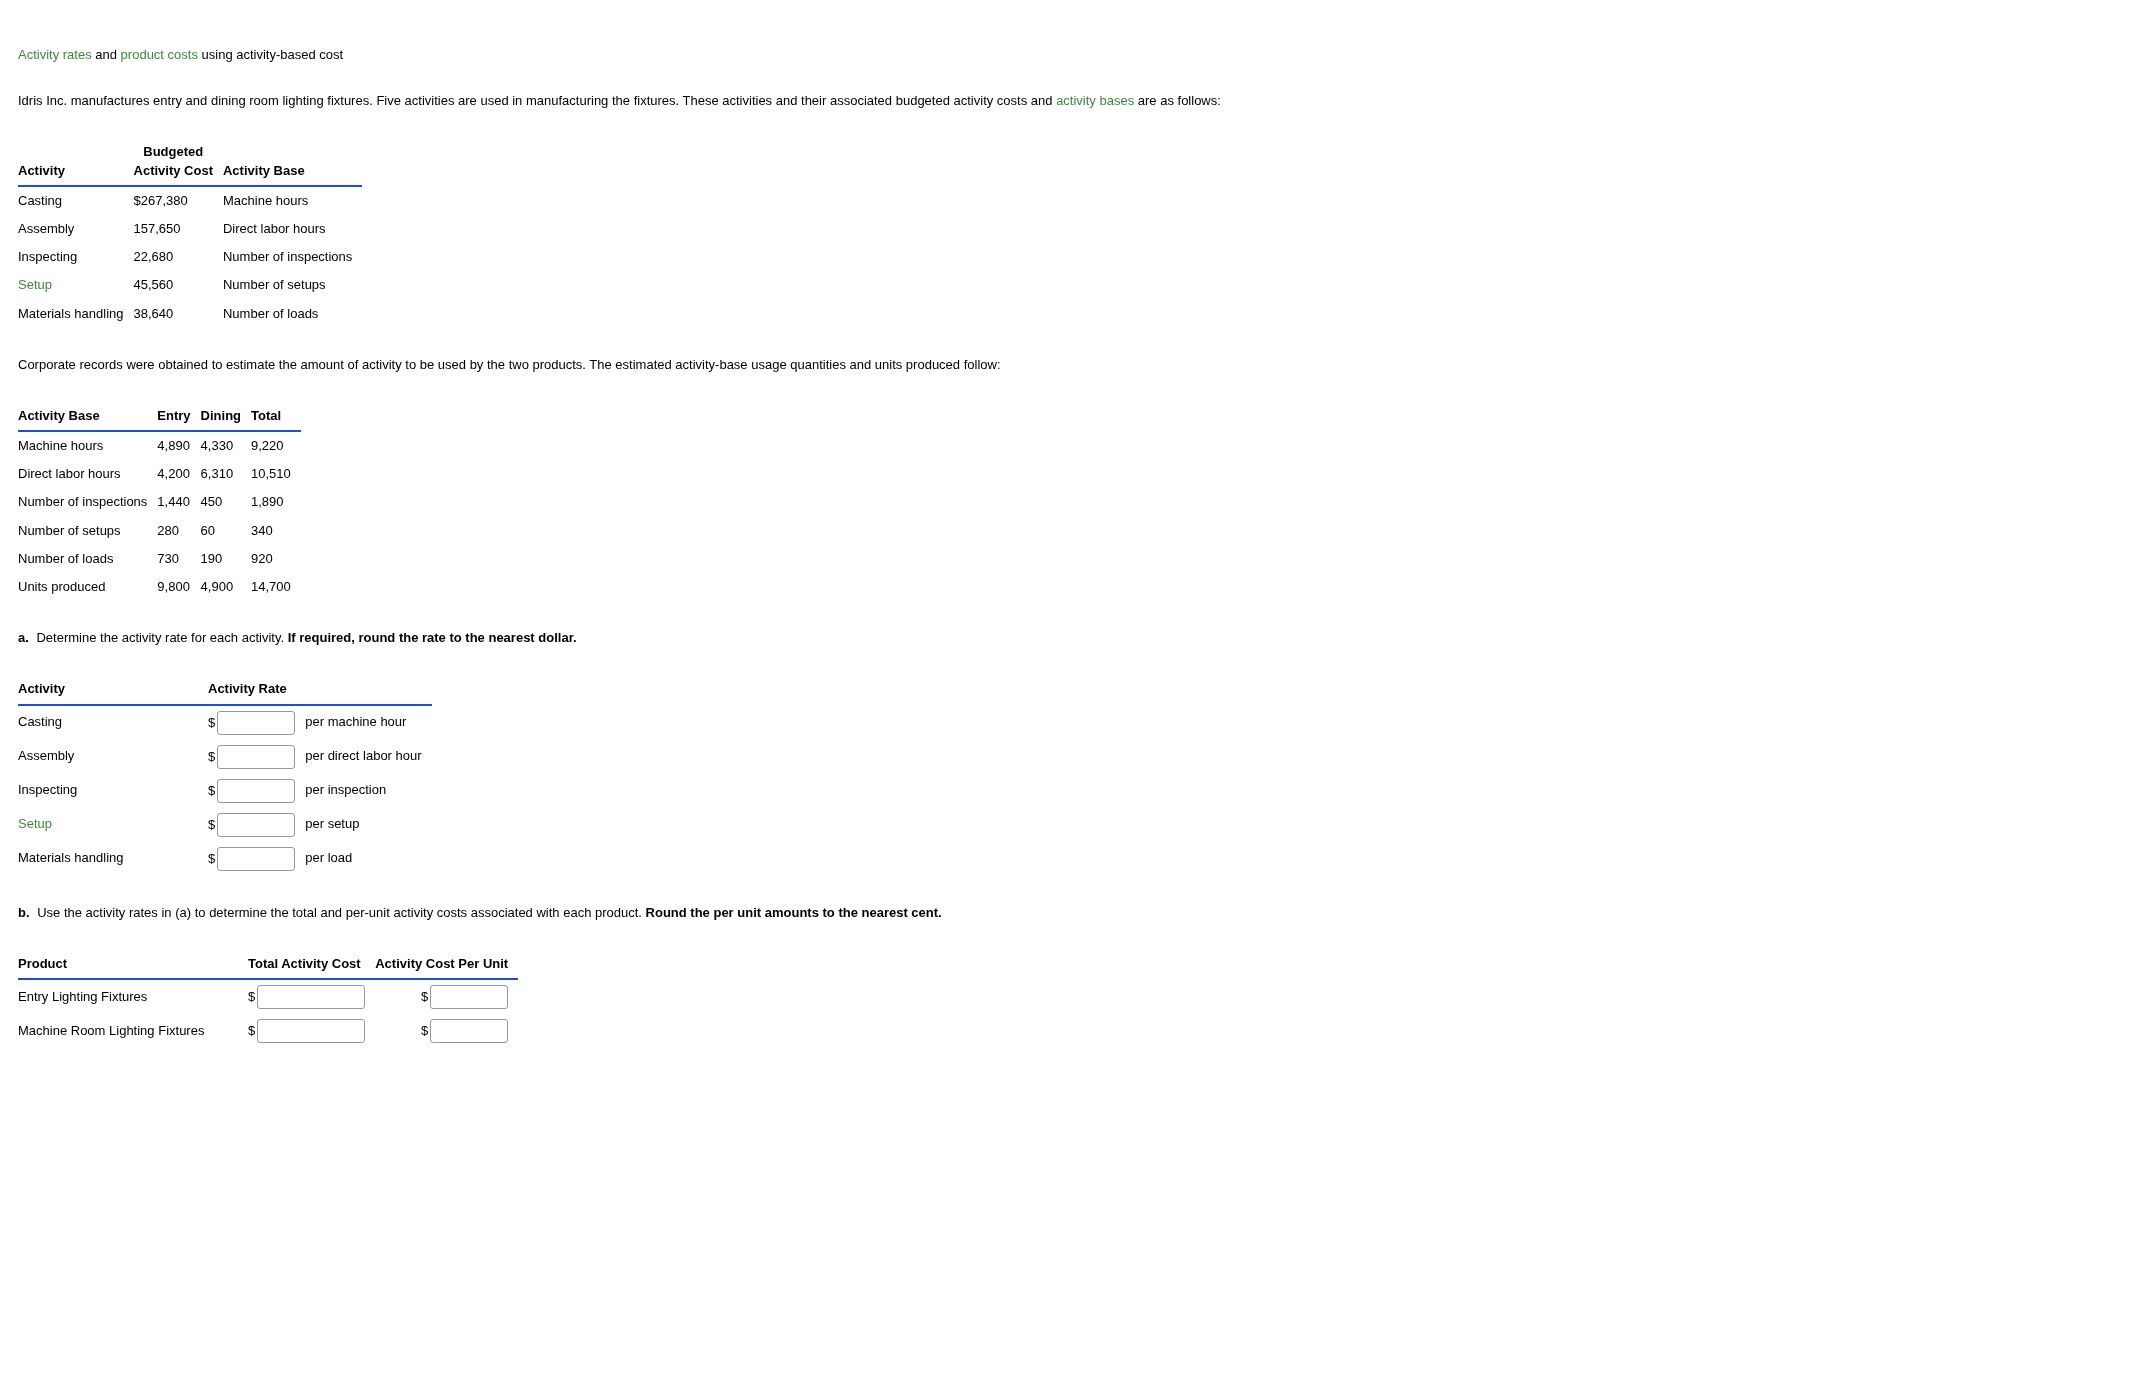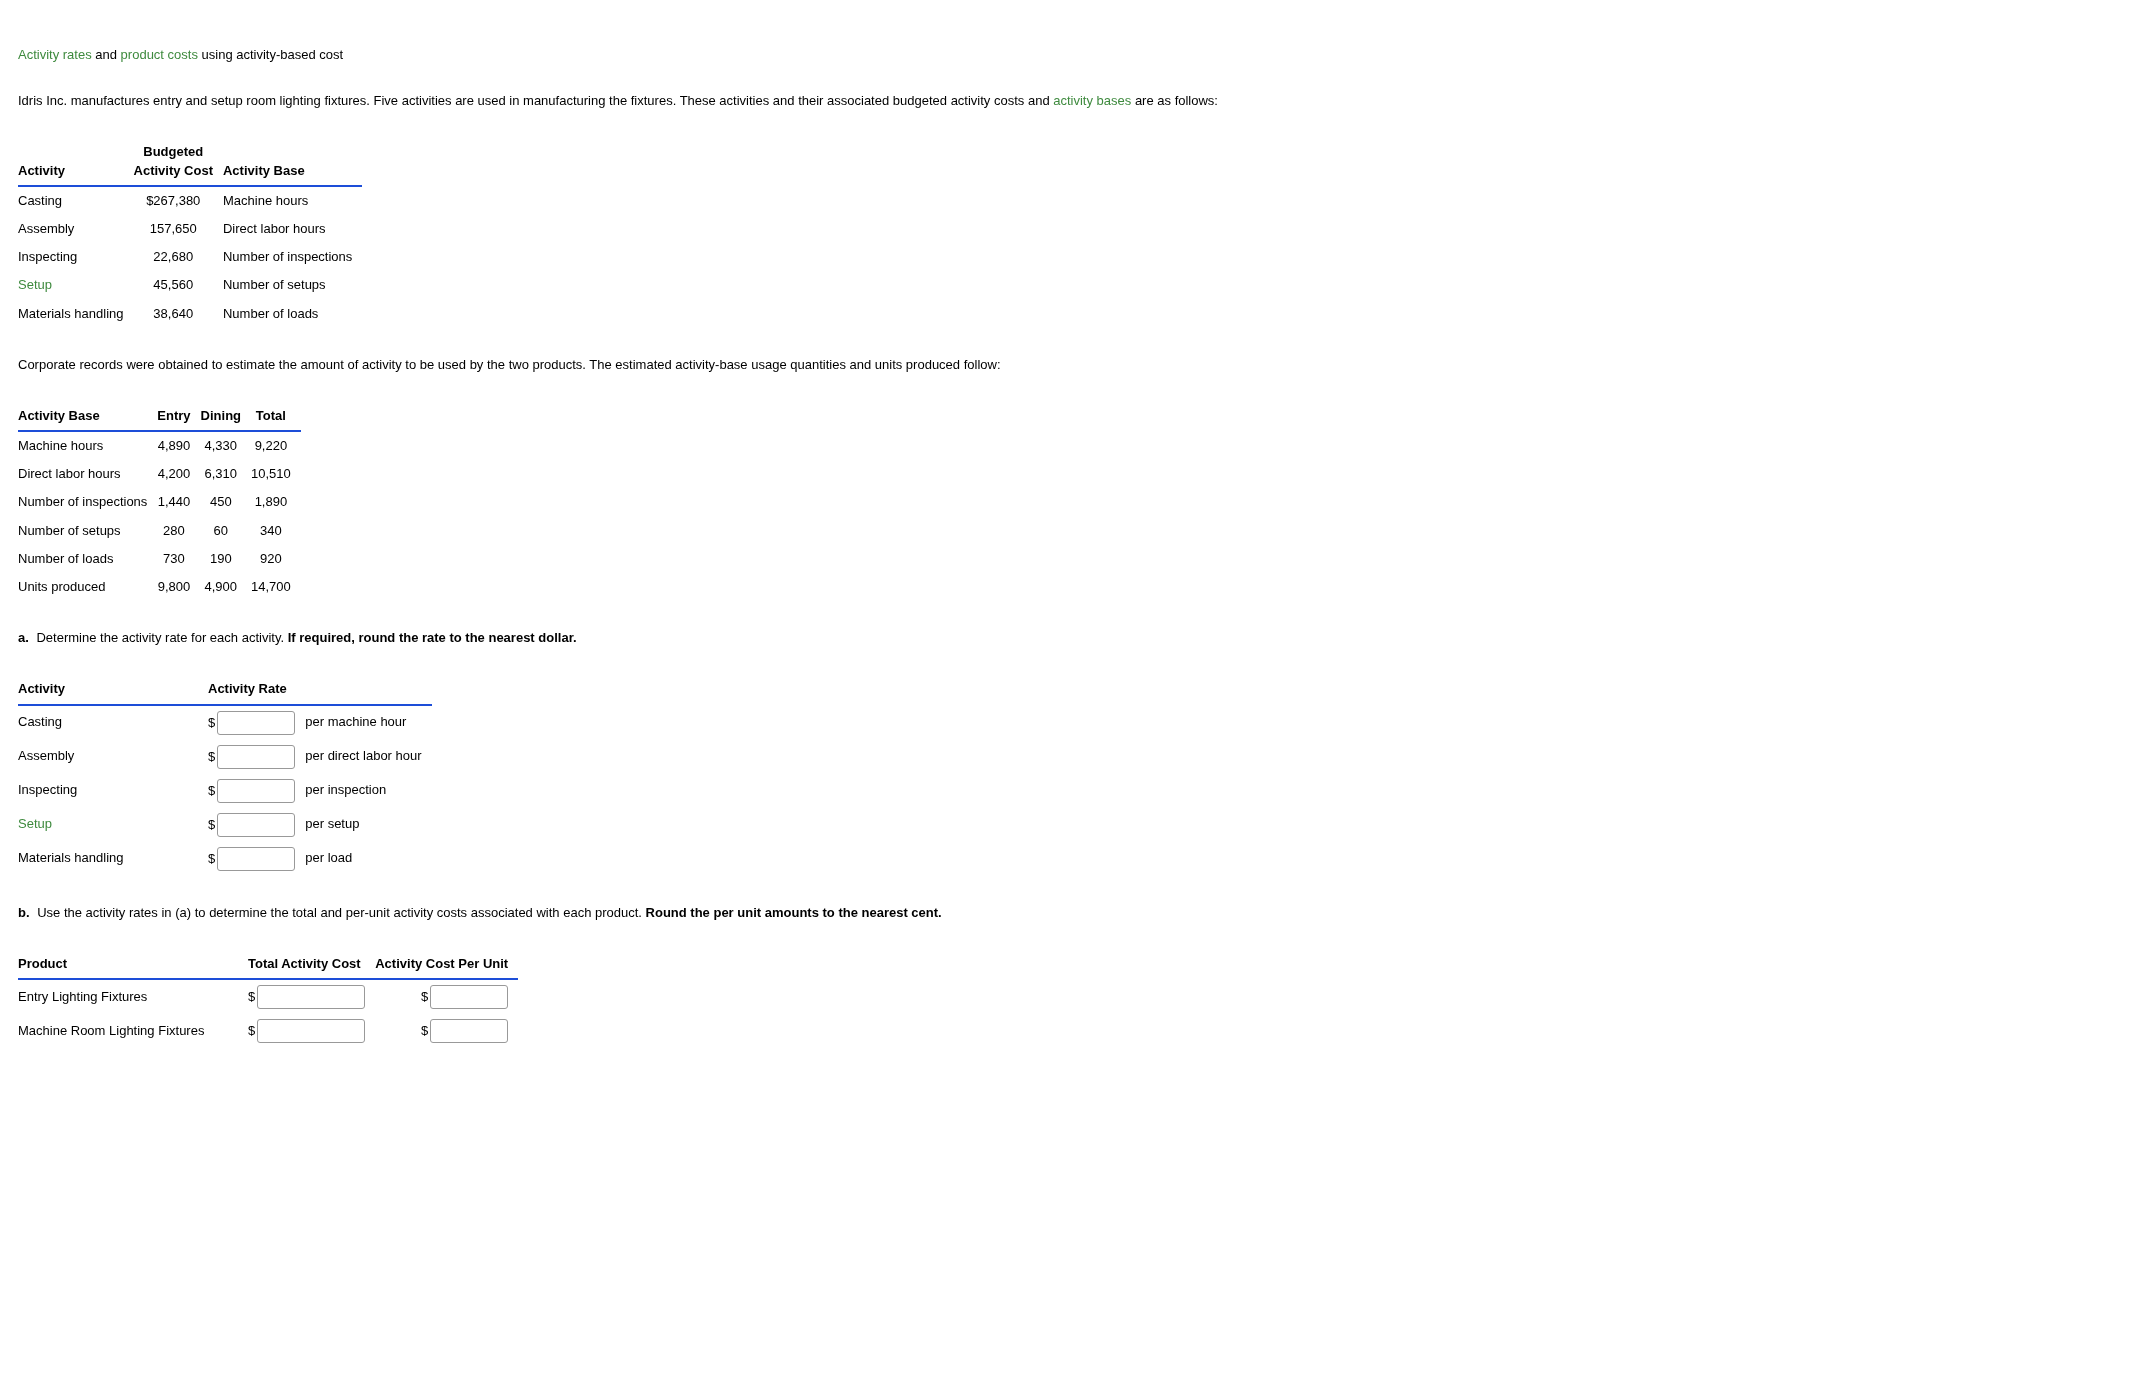--- a/index.html
+++ b/index.html
@@ -21,21 +21,21 @@
 }
 th, td {
   padding: 5px 10px 5px 0;
   text-align: left;
   white-space: nowrap;
 }
 th {
   border-bottom: 2px solid #1d4ed8;
 }
 .num {
-  text-align: center;
+  text-align: left;
 }
 .bold {
   font-weight: bold;
 }
 input.answer {
   width: 70px;
   height: 20px;
   border: 1px solid #999;
   border-radius: 3px;
   font-size: 13px;
@@ -53,21 +53,21 @@
 }
 </style>
 </head>
 <body>
 
 <p>
   <span class="link-green">Activity rates</span><span> and </span><span class="link-green">product costs</span><span> using activity-based cost</span>
 </p>
 
 <p>
-  <span>Idris Inc. manufactures entry and setup room lighting fixtures. Five activities are used in manufacturing the fixtures. These activities and their associated budgeted activity costs and </span><span class="link-green">activity bases</span><span> are as follows:</span>
+  <span>Idris Inc. manufactures entry and dining room lighting fixtures. Five activities are used in manufacturing the fixtures. These activities and their associated budgeted activity costs and </span><span class="link-green">activity bases</span><span> are as follows:</span>
 </p>
 
 <table>
   <thead>
     <tr>
       <th style="vertical-align:bottom;">Activity</th>
       <th class="num" style="text-align:center;">
         <span>Budgeted</span><br><span>Activity Cost</span>
       </th>
       <th style="vertical-align:bottom;">Activity Base</th>

